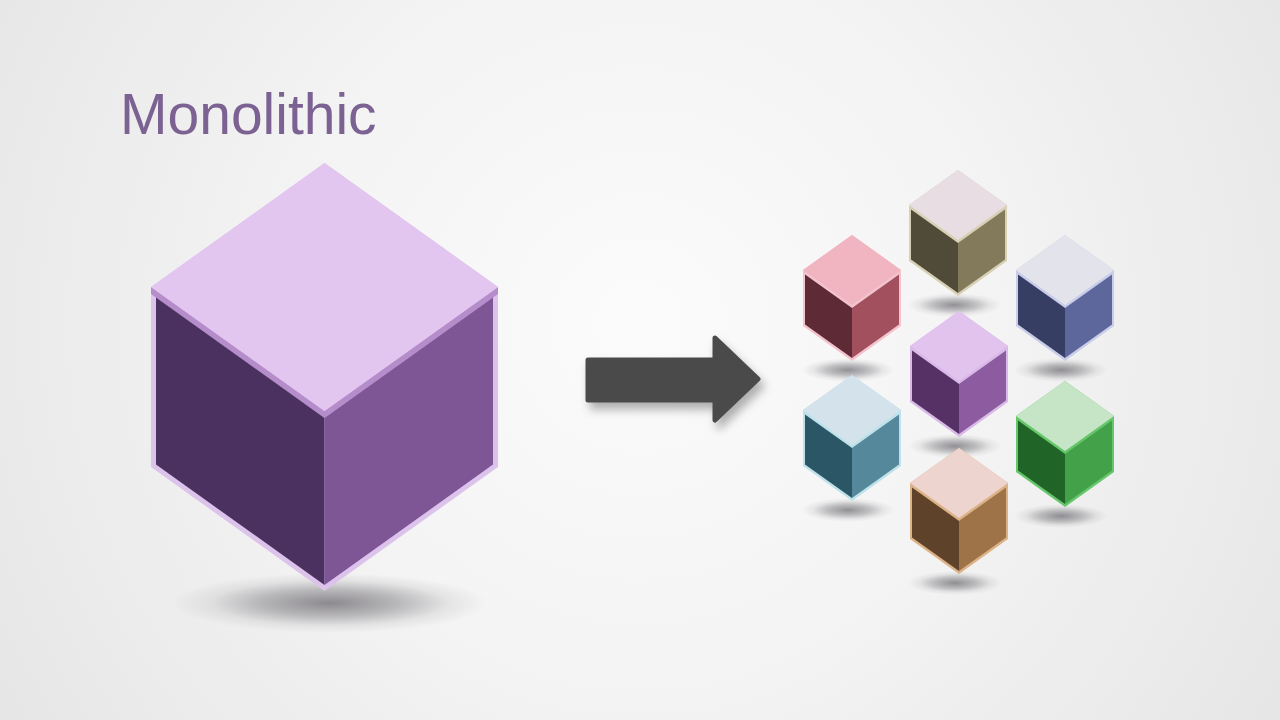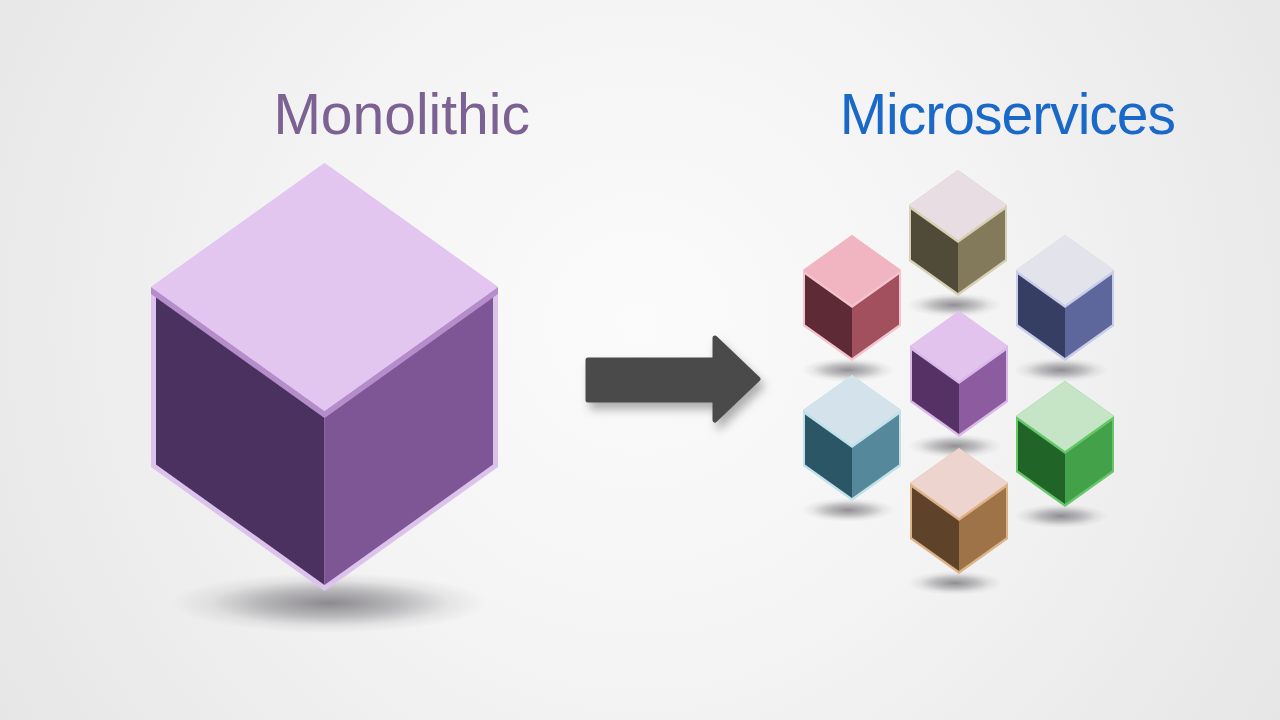--- a/index.html
+++ b/index.html
@@ -2,39 +2,38 @@
 <html><head>
 <meta charset="utf-8">
 <style>
   html,body{margin:0;padding:0;}
   body{width:1280px;height:720px;overflow:hidden;font-family:"Liberation Sans",sans-serif;}
   .stage{
     position:relative;width:1280px;height:720px;overflow:hidden;
     background:radial-gradient(circle at 50% 45%, #fbfbfb 0%, #f4f4f4 45%, #e6e6e6 100%);
   }
   .title{
-    position:absolute;font-size:57px;line-height:1;text-align:right;
+    position:absolute;font-size:57px;line-height:1;text-align:left;
     font-weight:400;letter-spacing:0px;user-select:none;
   }
   .title-left{left:120px;top:86px;width:410px;}
   .title-right{left:745px;top:86px;width:430px;letter-spacing:-1px;}
   .cube-svg{position:absolute;display:block;}
   .arrow{
     position:absolute;left:580px;top:330px;
     filter:drop-shadow(4px 7px 5px rgba(0,0,0,0.30));
   }
 </style>
 </head>
 <body>
 
 <div class="stage">
 
   <div class="title title-left" style="color: rgb(124, 98, 146);">Monolithic</div>
 
-  <div class="title title-right" style="color: rgb(26, 104, 200);">Microservices</div>
 
   <div id="monolith-slot">
       <svg class="cube-svg" width="397" height="478" viewBox="0 0 397 478" style="left:126px;top:163px">
         <defs>
           <radialGradient id="shadow-monolith">
             <stop offset="0%" stop-color="#26222b" stop-opacity="0.5"></stop>
             <stop offset="45%" stop-color="#26222b" stop-opacity="0.275"></stop>
             <stop offset="75%" stop-color="#26222b" stop-opacity="0.075"></stop>
             <stop offset="100%" stop-color="#26222b" stop-opacity="0"></stop>
           </radialGradient>

